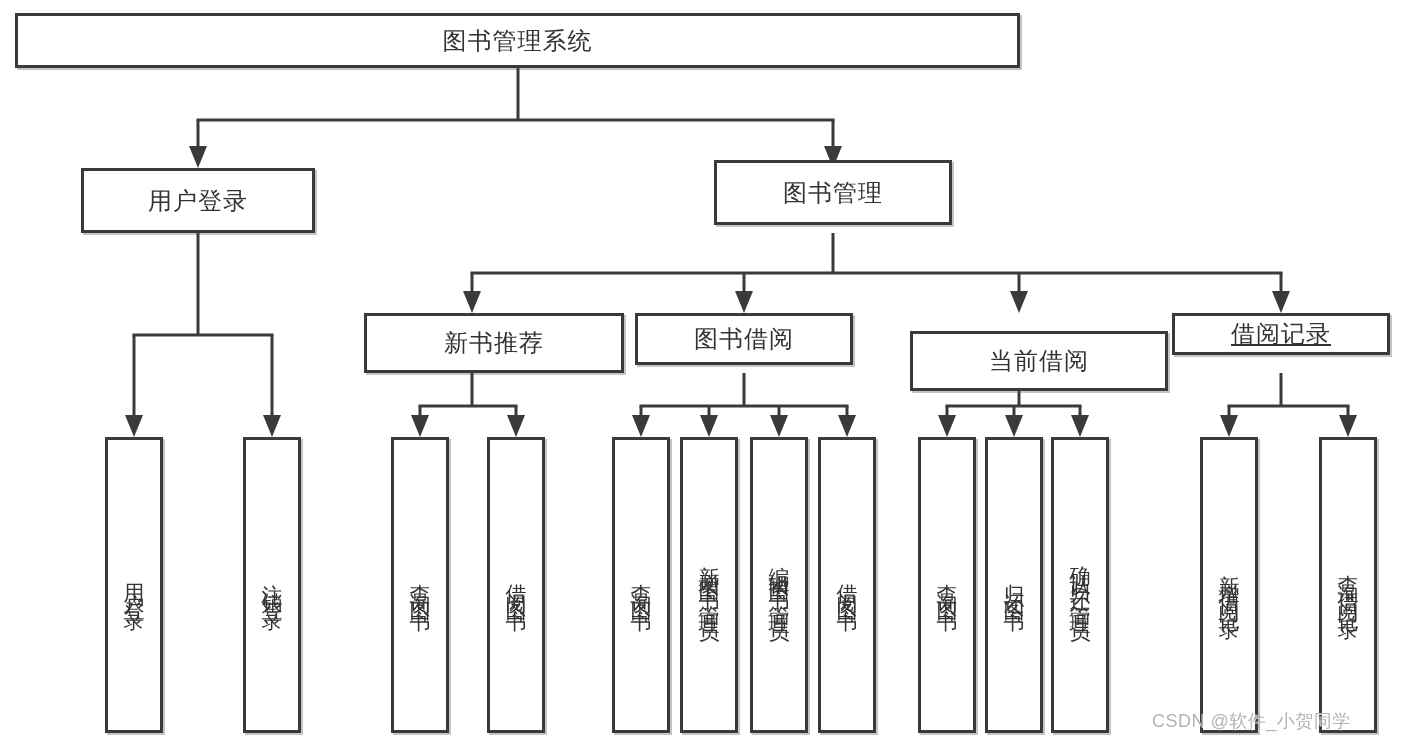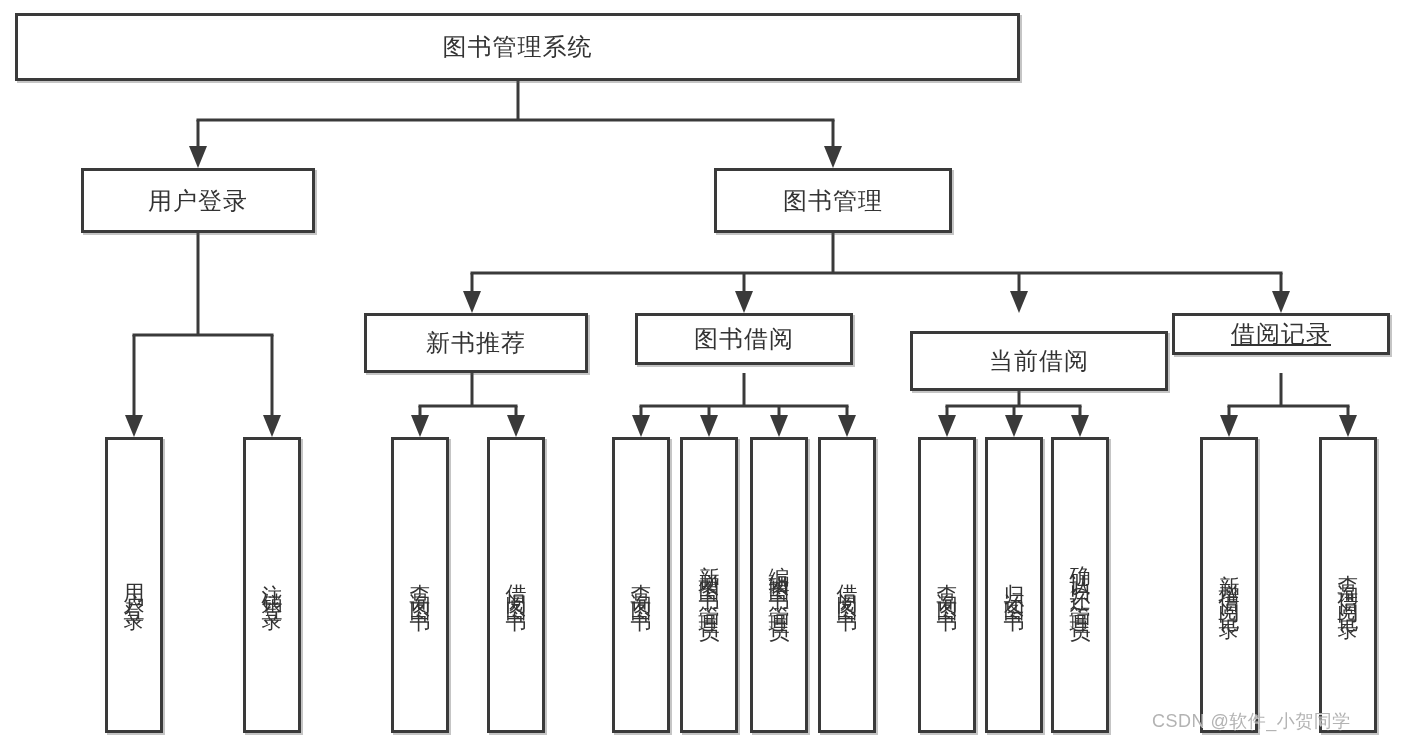--- a/index.html
+++ b/index.html
@@ -138,27 +138,27 @@
     <g>
       <line x1="1281" y1="373" x2="1281" y2="407"></line>
       <line x1="1227.5" y1="406" x2="1349.5" y2="406"></line>
       <line x1="1229" y1="406" x2="1229" y2="418"></line>
       <polygon points="1229,437 1220,415 1238,415"></polygon>
       <line x1="1348" y1="406" x2="1348" y2="418"></line>
       <polygon points="1348,437 1339,415 1357,415"></polygon>
     </g>
   </svg>
 
-  <div class="box h" style="left:15px; top:13px; width:1005px; height:68px;">图书管理系统</div>
+  <div class="box h" style="left:15px; top:13px; width:1005px; height:55px;">图书管理系统</div>
 
   <div class="box h" style="left:81px; top:168px; width:234px; height:65px;">用户登录</div>
 
-  <div class="box h" style="left:714px; top:168px; width:238px; height:65px;">图书管理</div>
+  <div class="box h" style="left:714px; top:160px; width:238px; height:65px;">图书管理</div>
 
-  <div class="box h" style="left:364px; top:313px; width:224px; height:60px;">新书推荐</div>
+  <div class="box h" style="left:364px; top:313px; width:260px; height:60px;">新书推荐</div>
 
   <div class="box h" style="left:635px; top:313px; width:218px; height:52px;">图书借阅</div>
 
   <div class="box h" style="left:910px; top:331px; width:258px; height:60px;">当前借阅</div>
 
   <div class="box h" style="left:1172px; top:313px; width:218px; height:42px;text-decoration:underline;">借阅记录</div>
 
   <div class="box v" style="left:105px;">用户登录</div>
 
   <div class="box v" style="left:243px;">注销登录</div>

